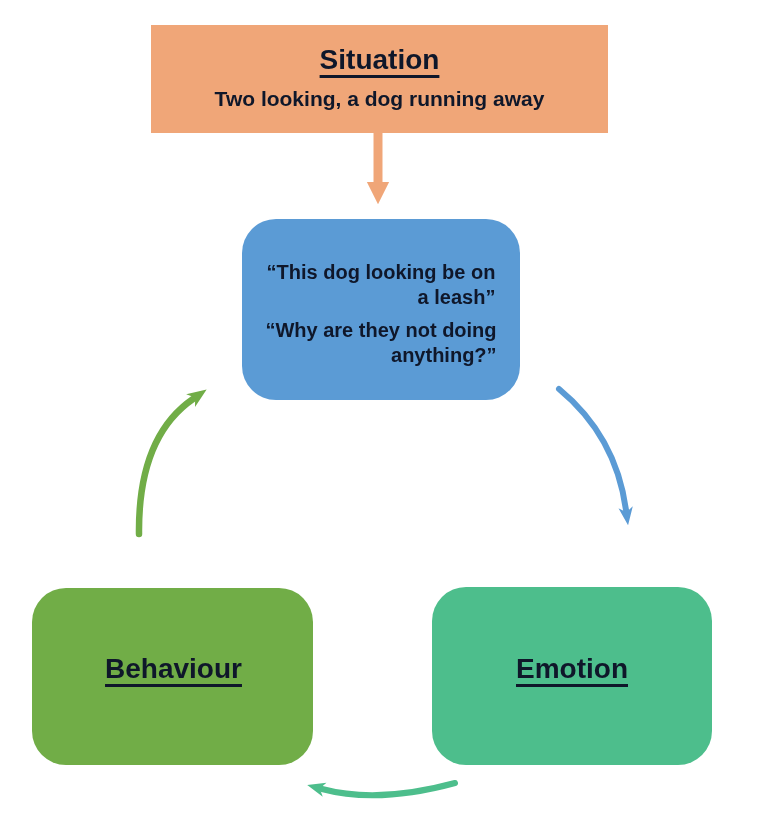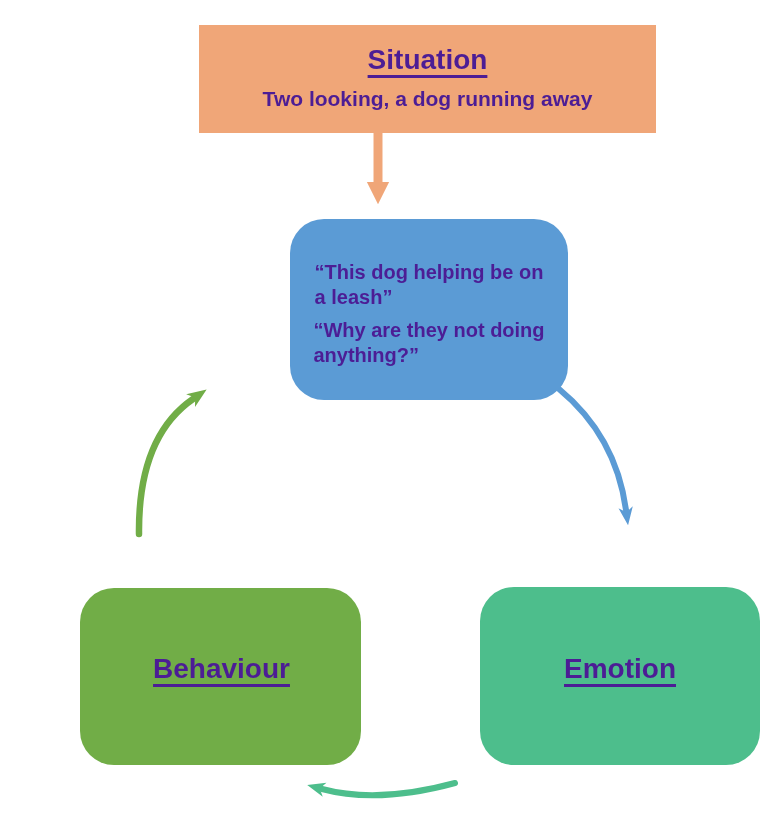--- a/index.html
+++ b/index.html
@@ -22,25 +22,24 @@
     width: 768px;
     height: 836px;
     pointer-events: none;
   }
   .node {
     position: absolute;
     display: flex;
     flex-direction: column;
     align-items: center;
     justify-content: center;
-    text-align: left;
-    color: #4c1d95;
+    text-align: right;
+    color: #0f172a;
     box-sizing: border-box;
     padding: 6px 10px;
-    margin-left: 48px;
   }
   .node-title {
     font-size: 28px;
     font-weight: bold;
     text-decoration: underline;
     text-underline-offset: 6px;
     text-decoration-thickness: 2.5px;
     margin-bottom: 14px;
     line-height: 1.1;
   }
@@ -104,21 +103,21 @@
 
     <path d="M 139,534 Q 138,437 193,399" fill="none" stroke-width="6.5" stroke-linecap="round" marker-end="url(#green-head)" stroke="#71AD47"></path>
   </svg>
 
   <div class="node" id="situation" style="background-color: rgb(240, 166, 120);">
     <div class="node-title">Situation</div>
     <div class="node-body">Two looking, a dog running away</div>
   </div>
 
   <div class="node" id="thought" style="background-color: rgb(91, 155, 213);">
-    <div class="node-body thought-quote">“This dog helping be on
+    <div class="node-body thought-quote">“This dog looking be on
 a leash”</div>
     <div class="node-body thought-quote">“Why are they not doing
 anything?”</div>
   </div>
 
   <div class="node" id="emotion" style="background-color: rgb(77, 190, 140);">
     <div class="node-title">Emotion</div>
   </div>
 
   <div class="node" id="behaviour" style="background-color: rgb(113, 173, 71);">

